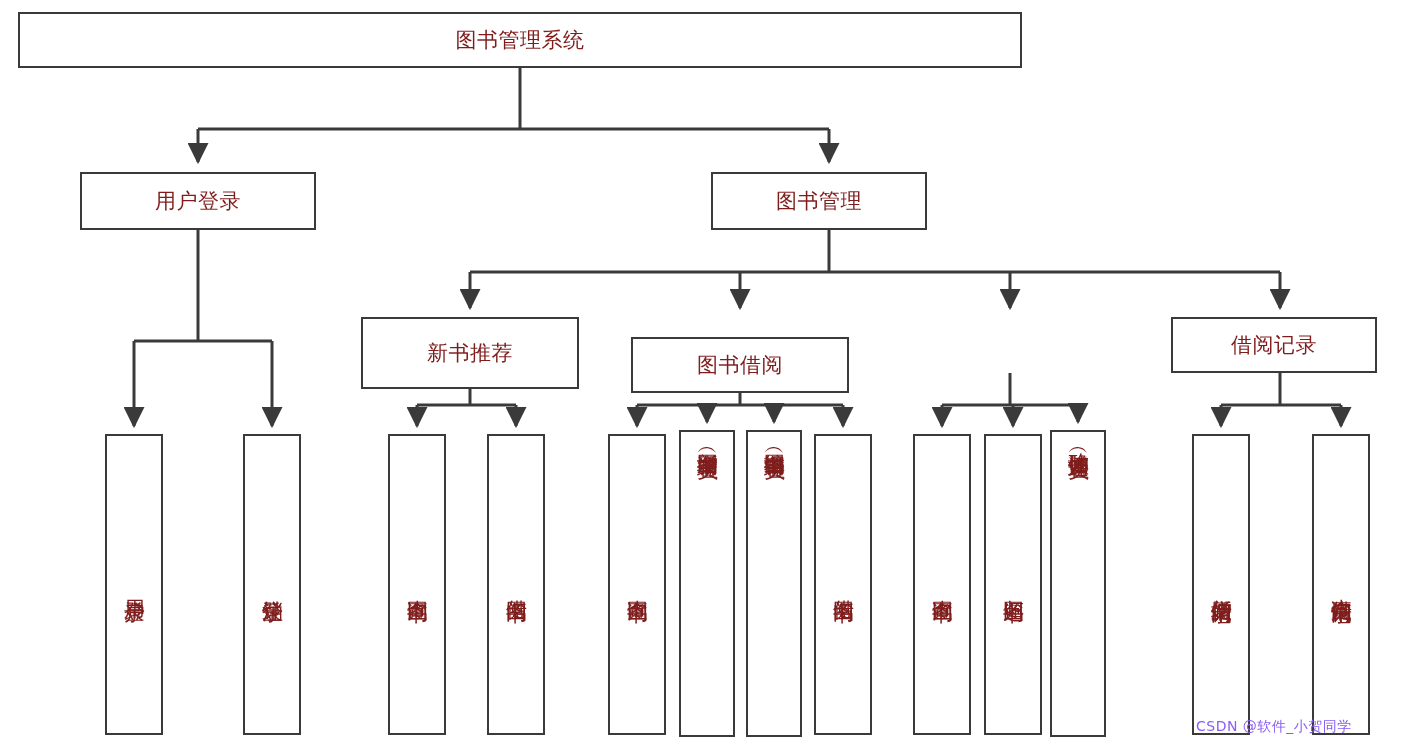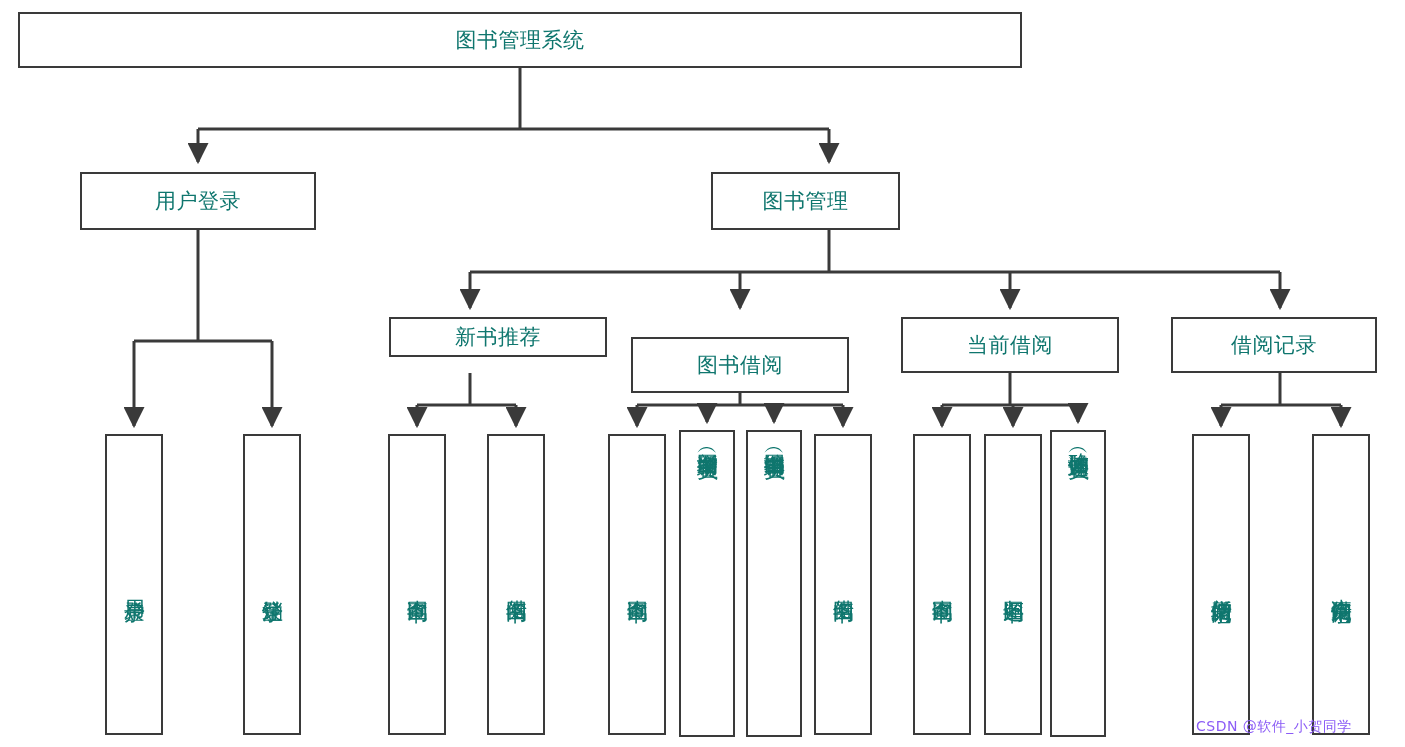--- a/index.html
+++ b/index.html
@@ -36,21 +36,21 @@
     color: #262626;
   }
   .node.root {
     border-width: 2px;
   }
   .node-label {
     font-size: 21px;
     line-height: 1.15;
     letter-spacing: 0.5px;
     white-space: nowrap;
-    color: #0f766e;
+    color: #7f1d1d;
   }
   .node.leaf {
     align-items: flex-start;
     justify-content: center;
     padding-top: 4px;
   }
   .node.leaf .node-label {
     writing-mode: vertical-rl;
     text-orientation: upright;
     font-size: 21px;
@@ -125,32 +125,29 @@
     </g>
   </svg>
 
   <div class="node root" style="left:18px; top:12px; width:1004px; height:56px;">
     <span class="node-label">图书管理系统</span>
   </div>
 
   <div class="node" style="left:80px; top:172px; width:236px; height:58px;">
     <span class="node-label">用户登录</span>
   </div>
-  <div class="node" style="left:711px; top:172px; width:189px; height:58px;font-family:Liberation Serif, serif;">
+  <div class="node" style="left:711px; top:172px; width:216px; height:58px;font-family:Liberation Serif, serif;">
     <span class="node-label">图书管理</span>
   </div>
 
-  <div class="node" style="left:361px; top:317px; width:218px; height:40px;margin-left:28px;">
+  <div class="node" style="left:361px; top:317px; width:218px; height:72px;">
     <span class="node-label">新书推荐</span>
   </div>
   <div class="node" style="left:631px; top:317px; width:218px; height:56px;margin-top:20px;">
     <span class="node-label">图书借阅</span>
-  </div>
-  <div class="node" style="left:901px; top:317px; width:218px; height:56px;">
-    <span class="node-label">当前借阅</span>
   </div>
   <div class="node" style="left:1171px; top:317px; width:206px; height:56px;">
     <span class="node-label">借阅记录</span>
   </div>
 
   <div id="leaf-layer">
       <div class="node leaf centered" style="left: 105px; top: 434px; width: 58px; height: 301px;">
         <span class="node-label">用户登录</span>
       </div>
       <div class="node leaf centered" style="left: 243px; top: 434px; width: 58px; height: 301px;">

